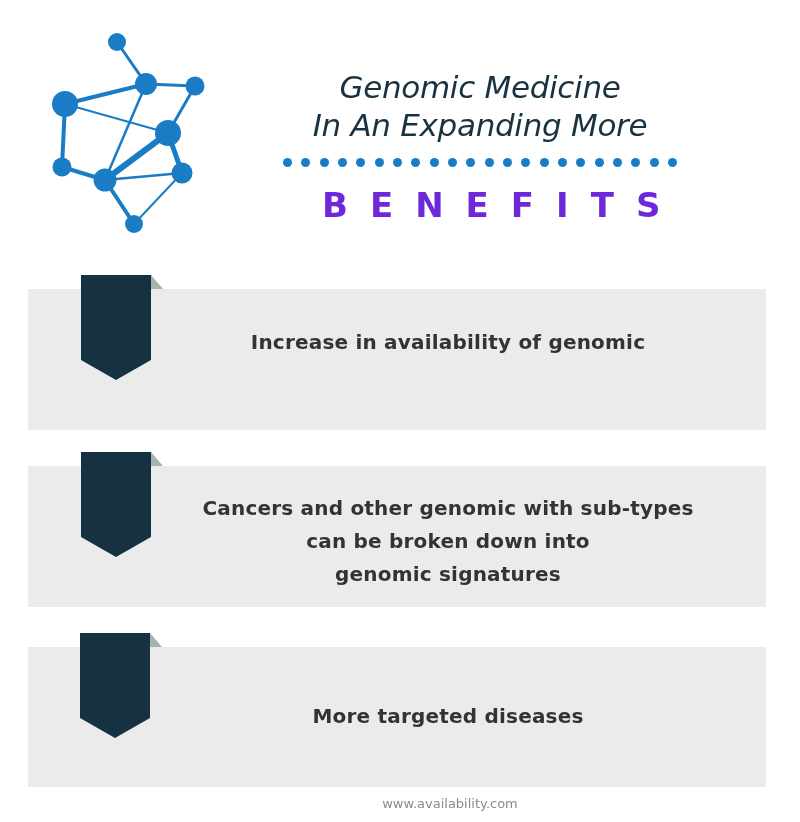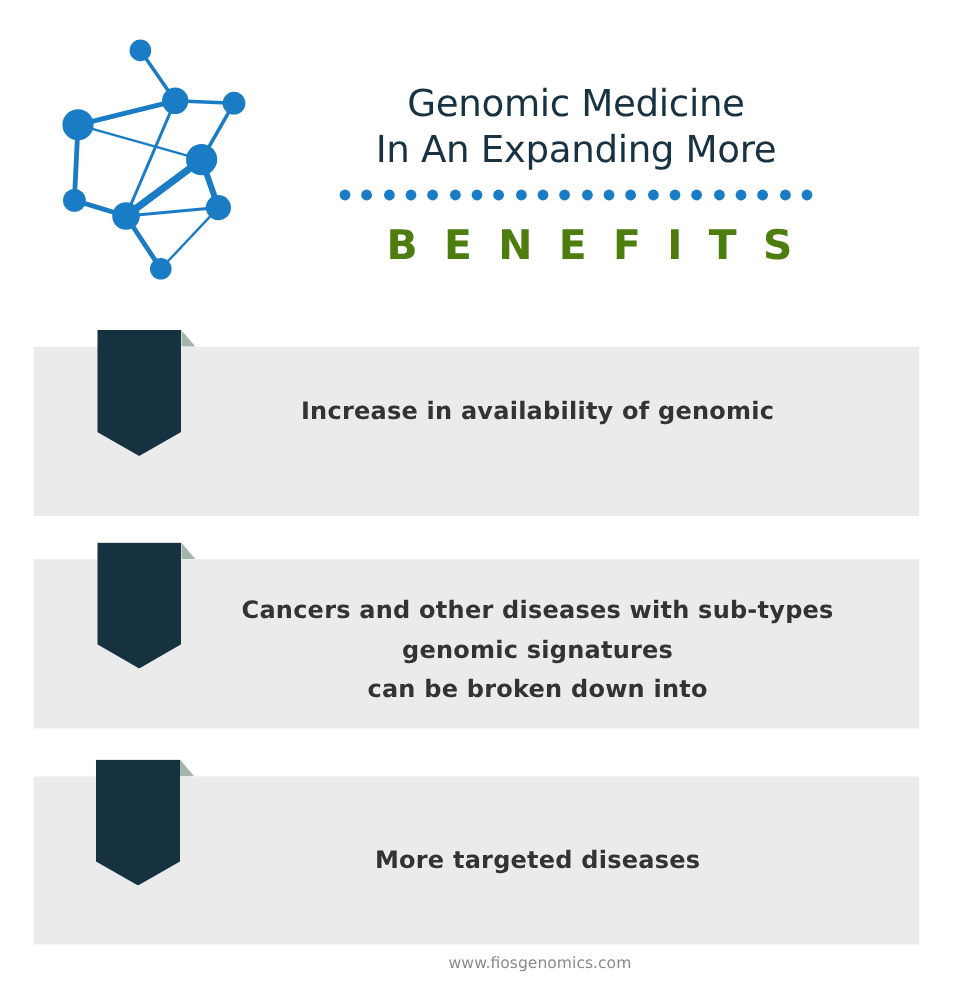--- a/index.html
+++ b/index.html
@@ -8,29 +8,29 @@
       position: relative; overflow: hidden;
       font-family: "Liberation Sans", sans-serif;
     }
     .logo { position: absolute; left: 40px; top: 20px; width: 180px; height: 220px; }
     .title {
       position: absolute; left: 270px; top: 68px; width: 420px;
       text-align: center; color: #183242;
       font-family: "DejaVu Sans", sans-serif;
       font-size: 31px; line-height: 38px; font-weight: normal; letter-spacing: -0.3px;
     }
-    .title div { white-space: nowrap; }
+    .title div { white-space: nowrap; font-style: italic; }
     .dots {
       position: absolute; left: 283px; top: 158px; width: 394px; height: 10px;
       display: flex; justify-content: space-between;
     }
     .dots span { width: 9px; height: 9px; border-radius: 50%; background: #1a7cc4; display: block; }
     .subtitle {
       position: absolute; left: 300px; top: 183px; width: 370px;
-      text-align: center; color: #4d7c0f;
+      text-align: center; color: #6d28d9;
       font-family: "DejaVu Sans", sans-serif; font-weight: bold;
       font-size: 34px; letter-spacing: 22px; line-height: 44px;
       padding-left: 22px; box-sizing: border-box;
     }
     .card {
       position: absolute; left: 28px; width: 738px; background: #ebebeb;
     }
     .ribbon {
       position: absolute; width: 70px; height: 105px; background: #163240;
       clip-path: polygon(0 0, 100% 0, 100% 80.9%, 50% 100%, 0 80.9%);
@@ -122,25 +122,25 @@
 <div class="ribbon" style="left:81px;top:275px;"></div>
 <div class="fold" style="left:151px;top:275px;"></div>
 <div class="card-text" style="left:168px;top:326px;">
   <span>Increase in availability of genomic</span>
 </div>
 
 <div class="card" style="top:466px;height:141px;"></div>
 <div class="ribbon" style="left:81px;top:452px;"></div>
 <div class="fold" style="left:151px;top:452px;"></div>
 <div class="card-text" style="left:168px;top:492px;">
-  <span>Cancers and other diseases with sub-types</span>
+  <span>Cancers and other genomic with sub-types</span>
+  <span>can be broken down into</span>
   <span>genomic signatures</span>
-  <span>can be broken down into</span>
 </div>
 
 <div class="card" style="top:647px;height:140px;"></div>
 <div class="ribbon" style="left:80px;top:633px;"></div>
 <div class="fold" style="left:150px;top:633px;"></div>
 <div class="card-text" style="left:168px;top:700px;">
   <span>More targeted diseases</span>
 </div>
 
-<div class="footer">www.fiosgenomics.com</div>
+<div class="footer">www.availability.com</div>
 
 </body></html>

